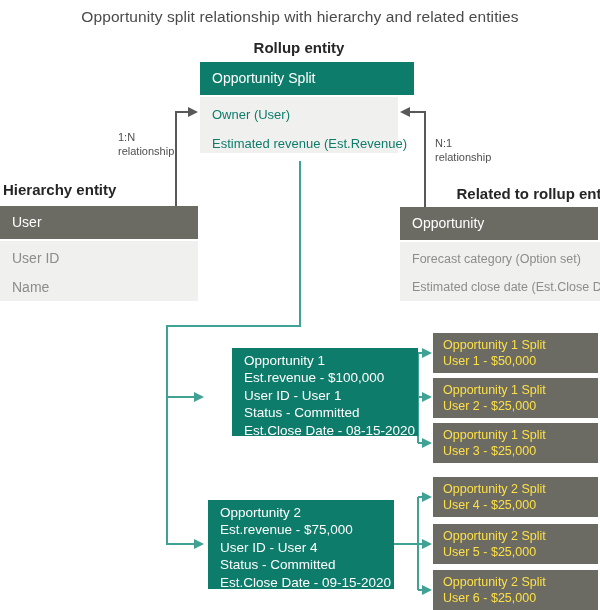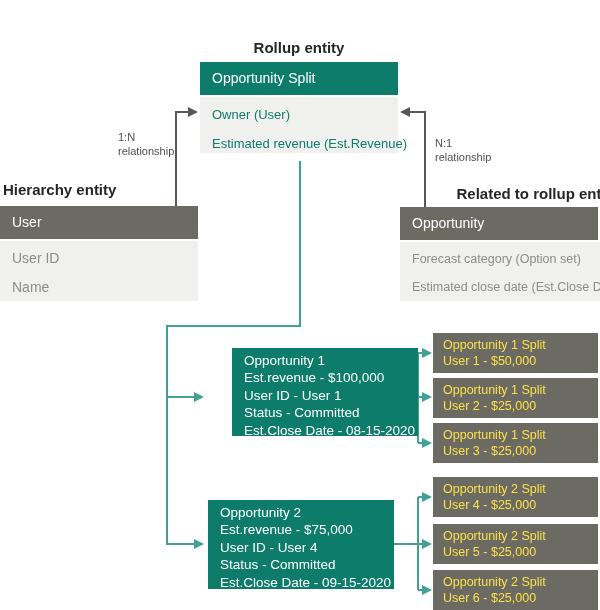--- a/index.html
+++ b/index.html
@@ -17,21 +17,21 @@
   #rollup-heading   { top:39px;  left:200px; width:198px; text-align:center; }
   #hierarchy-heading{ top:181px; left:3px; }
   #related-heading  { top:185px; left:423px; width:196px; text-align:right; }
 
   .entity-header {
     position:absolute; height:33px; line-height:33px; padding-left:12px;
     color:#fff; font-size:14px; box-sizing:border-box; white-space:nowrap;
   }
   .teal-bg { background:var(--teal,#0E7C6A); }
   .gray-bg { background:var(--dark-gray,#6B6A63); }
-  #rollup-header      { left:200px; top:62px;  width:198px; }
+  #rollup-header      { left:200px; top:62px;  width:214px; }
   #user-header        { left:0;     top:206px; width:198px; }
   #opportunity-header { left:400px; top:207px; width:198px; }
 
   .attrs { position:absolute; background:var(--light-gray,#F0F0EF); box-sizing:border-box; padding-top:3px; }
   .attrs .row { padding-left:12px; white-space:nowrap; }
   #rollup-attrs { left:200px; top:97px;  width:198px; height:56px; }
   #rollup-attrs .row { line-height:29px; font-size:13px; color:var(--teal,#0E7C6A); }
   #user-attrs   { left:0;     top:241px; width:198px; height:60px; }
   #user-attrs .row { line-height:29px; font-size:14px; color:var(--gray-text,#8C8C8C); }
   #opportunity-attrs { left:400px; top:242px; width:235px; height:59px; }
@@ -89,20 +89,21 @@
       <polygon class="t-tri" points="432,443 422,438 422,448"></polygon>
     </g>
     <g>
       <path class="t-line" d="M394 544 H418 M418 497 V590 M418 497 H423 M418 544 H423 M418 590 H423"></path>
       <polygon class="t-tri" points="432,497 422,492 422,502"></polygon>
       <polygon class="t-tri" points="432,544 422,539 422,549"></polygon>
       <polygon class="t-tri" points="432,590 422,585 422,595"></polygon>
     </g>
   </svg>
 
+  <div class="title">Opportunity split relationship with hierarchy and related entities</div>
 
   <div class="heading" id="rollup-heading">Rollup entity</div>
   <div class="heading" id="hierarchy-heading">Hierarchy entity</div>
   <div class="heading" id="related-heading">Related to rollup entity</div>
 
   <div class="entity-header teal-bg" id="rollup-header">Opportunity Split</div>
   <div class="attrs" id="rollup-attrs">
     <div class="row">Owner (User)</div>
     <div class="row">Estimated revenue (Est.Revenue)</div>
   </div>

